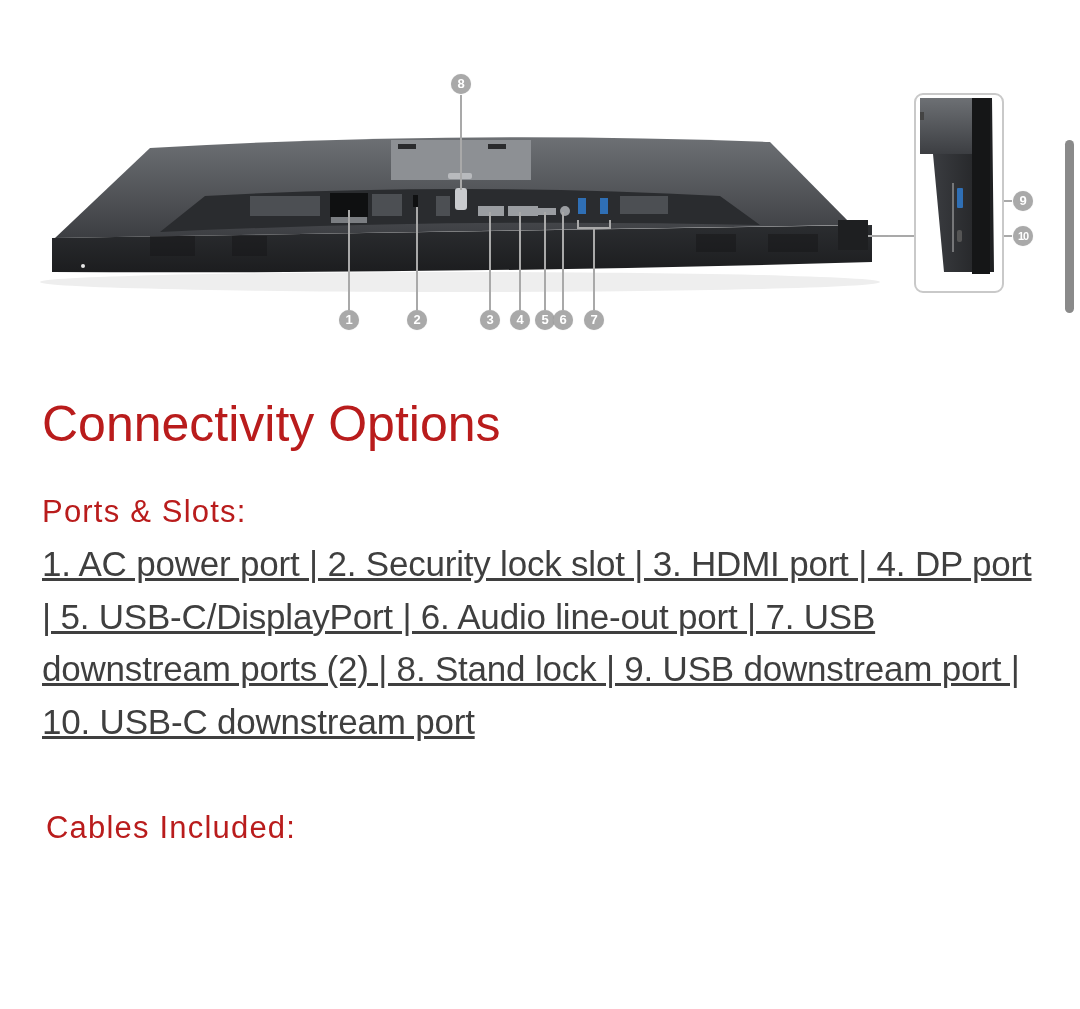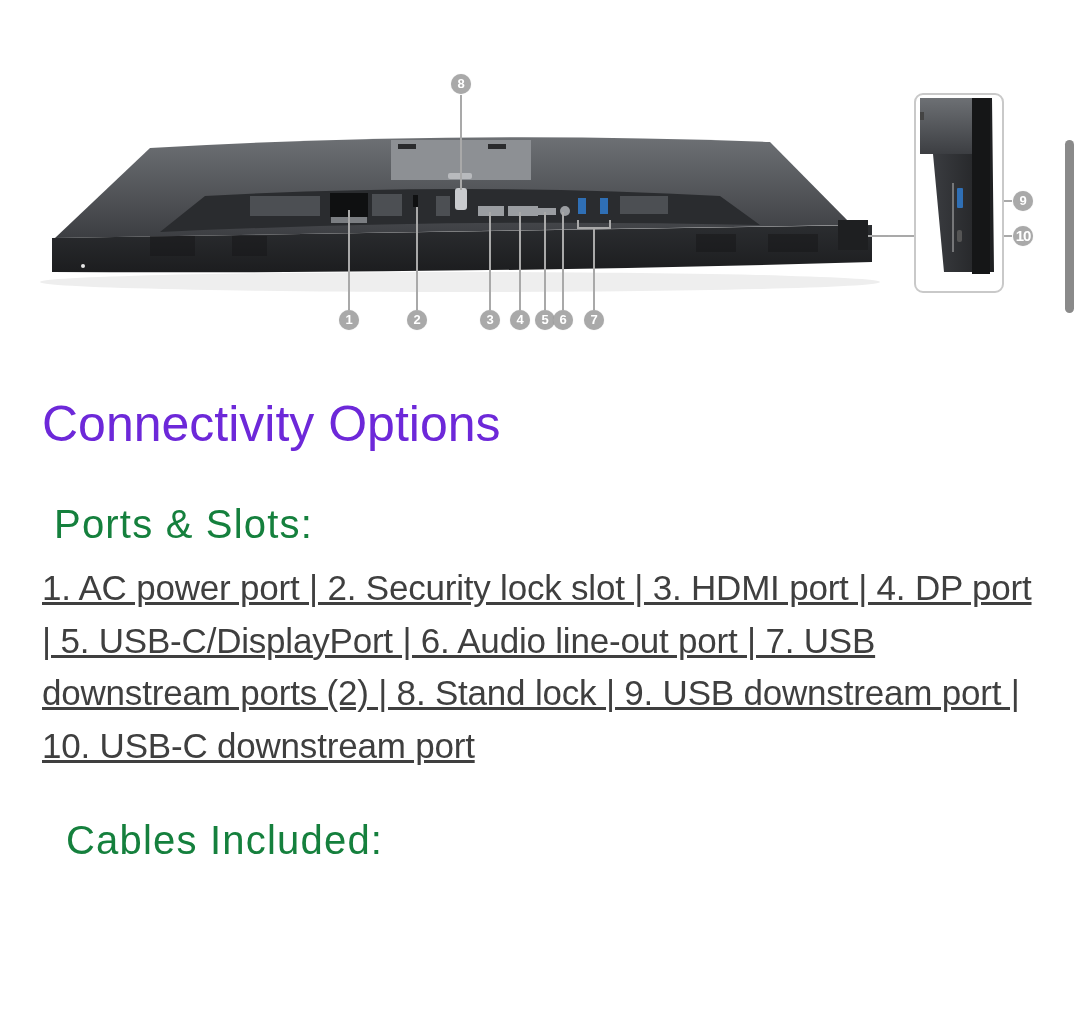--- a/index.html
+++ b/index.html
@@ -29,61 +29,61 @@
       height: 20px;
       border-radius: 50%;
       background: #a9a9a9;
       color: #ffffff;
       font-size: 13px;
       font-weight: bold;
       line-height: 20px;
       text-align: center;
       box-shadow: 0 0 1px rgba(0,0,0,0.2);
     }
-    .callout.small { font-size: 15px; letter-spacing: -1px; }
+    .callout.small { font-size: 11px; letter-spacing: -1px; }
     .scrollbar {
       position: absolute;
       left: 1065px;
       top: 140px;
       width: 9px;
       height: 173px;
       border-radius: 5px;
       background: #8a8a8a;
     }
     .content {
       position: absolute;
       left: 42px;
       top: 392px;
       width: 1000px;
     }
     .page-title {
       font-size: 50px;
       font-weight: normal;
-      color: #6d28d9;
+      color: #b91c1c;
       margin: 0;
       line-height: 64px;
       letter-spacing: 0px;
     }
     .section-heading {
-      font-size: 40px;
-      color: #15803d;
-      margin: 12px;
+      font-size: 31px;
+      color: #b91c1c;
+      margin: 0;
       line-height: 52px;
       letter-spacing: 1.2px;
     }
     .section-body {
       font-size: 35px;
       color: #3f3f3f;
       margin: 0;
       line-height: 52.5px;
       letter-spacing: -0.2px;
       text-decoration: underline;
     }
     .section-ports { position: absolute; top: 94px; left: 0; width: 990px; }
-    .section-cables { position: absolute; top: 410px; left: 12px; width: 990px; }
+    .section-cables { position: absolute; top: 410px; left: 4px; width: 990px; }
   </style>
 </head>
 <body>
 
 <div class="figure">
   <svg width="1080" height="350" viewBox="0 0 1080 350">
     <defs>
       <linearGradient id="topGrad" x1="0" y1="0" x2="0" y2="1">
         <stop offset="0" stop-color="#6d7074"></stop>
         <stop offset="1" stop-color="#3c3e42"></stop>

